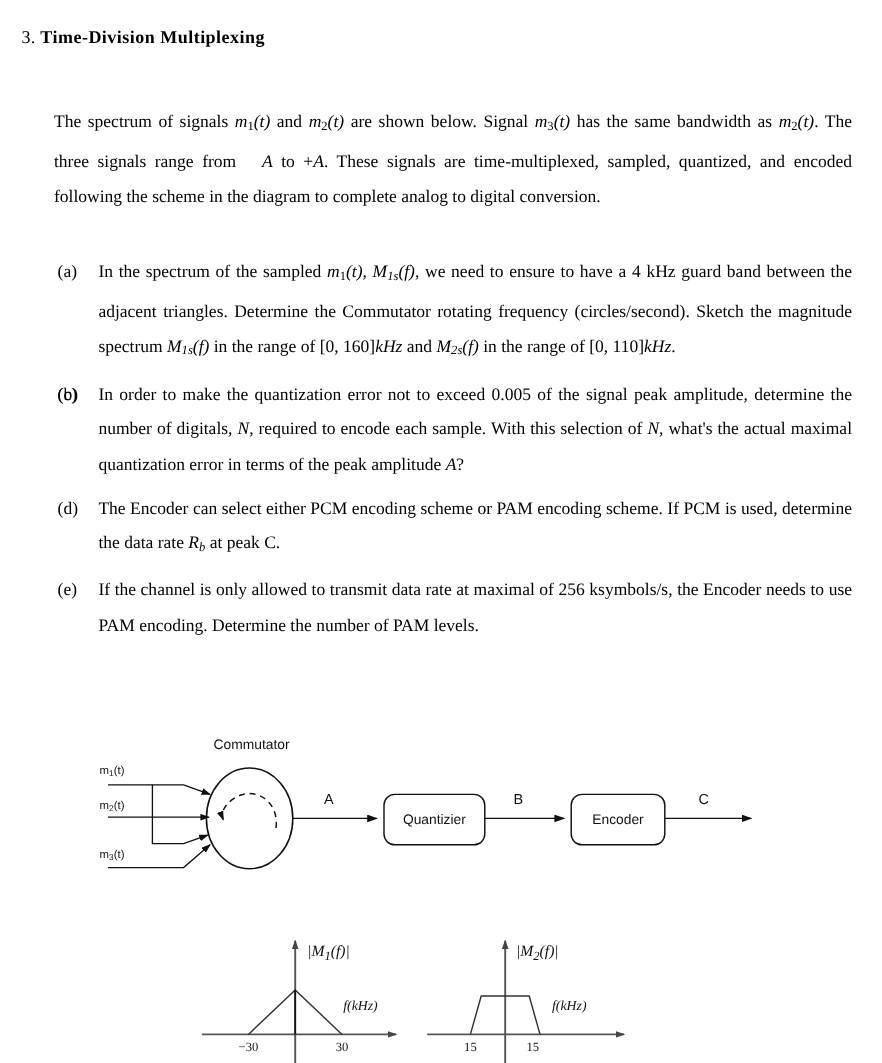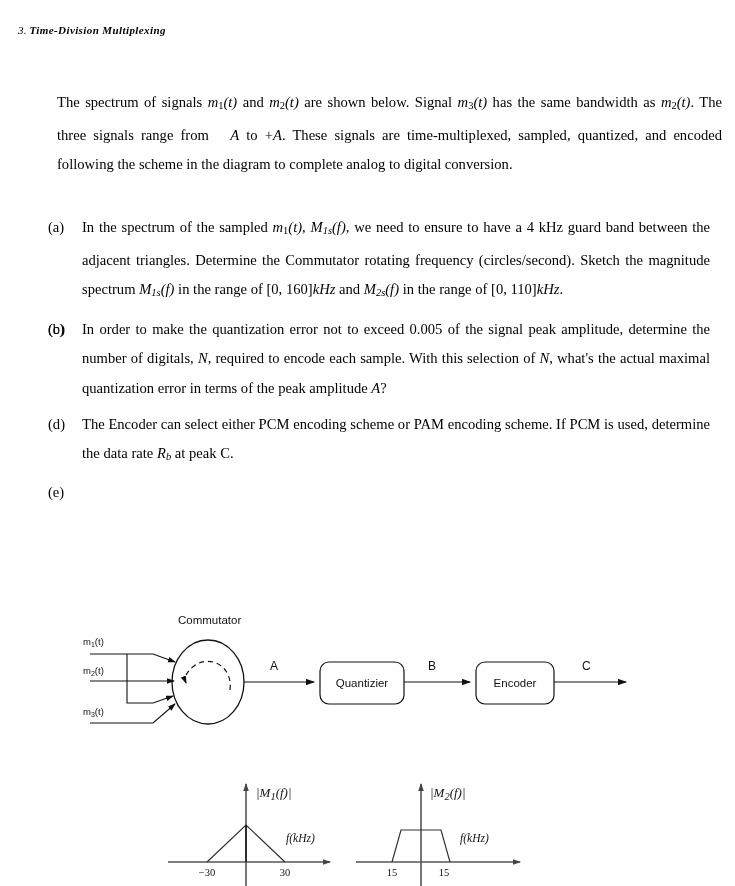--- a/index.html
+++ b/index.html
@@ -19,37 +19,36 @@
     position: relative;
     width: 735px;
     height: 886px;
   }
 
   
   .heading {
     position: absolute;
     left: 18px;
     top: 24px;
-    font-size: 11px;
+    font-size: 15px;
     letter-spacing: 0.2px;
     white-space: nowrap;
-    font-style: italic;
   }
   .heading .num {
     font-weight: normal;
   }
   .heading .ttl {
     font-weight: bold;
     letter-spacing: 0.4px;
   }
 
   
   .intro {
     position: absolute;
-    left: 57px;
+    left: 45px;
     top: 88px;
     width: 665px;
     font-size: 14.6px;
     line-height: 29.5px;
     text-align: justify;
     text-justify: inter-word;
   }
 
   
   .items {
@@ -171,21 +170,21 @@
 
     <div class="item">
       <span class="mark">(c)</span><span>In order to make the quantization error not to exceed 0.005 of the signal peak amplitude, determine the number of digitals, </span><span class="mi">N</span><span>, required to encode each sample.  With this selection of </span><span class="mi">N</span><span>, what's the actual maximal quantization error in terms of the peak amplitude </span><span class="mi">A</span><span>?</span>
     </div>
 
     <div class="item">
       <span class="mark">(d)</span><span>The Encoder can select either PCM encoding scheme or PAM encoding scheme.  If PCM is used, determine the data rate </span><span class="mi nowrap"><span>R</span><sub class="it">b</sub></span><span> at peak C.</span>
     </div>
 
     <div class="item">
-      <span class="mark">(e)</span>
+      <span class="mark">(e)</span><span>If the channel is only allowed to transmit data rate at maximal of 256 ksymbols/s, the Encoder needs to use PAM encoding.  Determine the number of PAM levels.</span>
     </div>
 
   </div>
 
   <div class="diagram">
     <svg width="580" height="135" viewBox="0 0 580 135">
       <defs>
         <marker id="arr" markerWidth="9" markerHeight="9" refX="8" refY="3.2" orient="auto" markerUnits="userSpaceOnUse">
           <path d="M0,0 L9,3.2 L0,6.4 z" fill="#111"></path>
         </marker>

